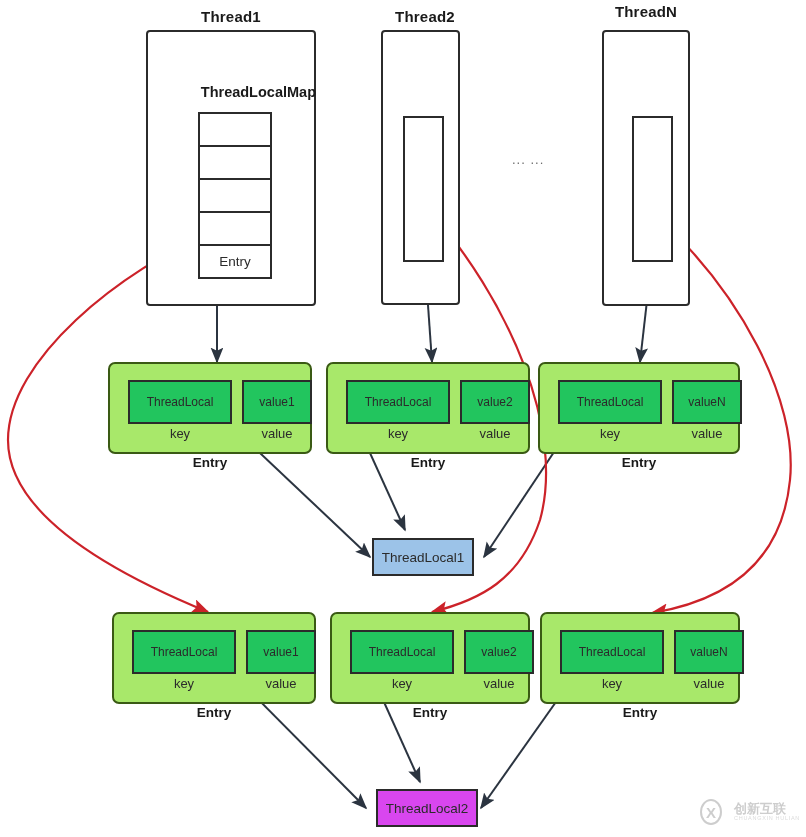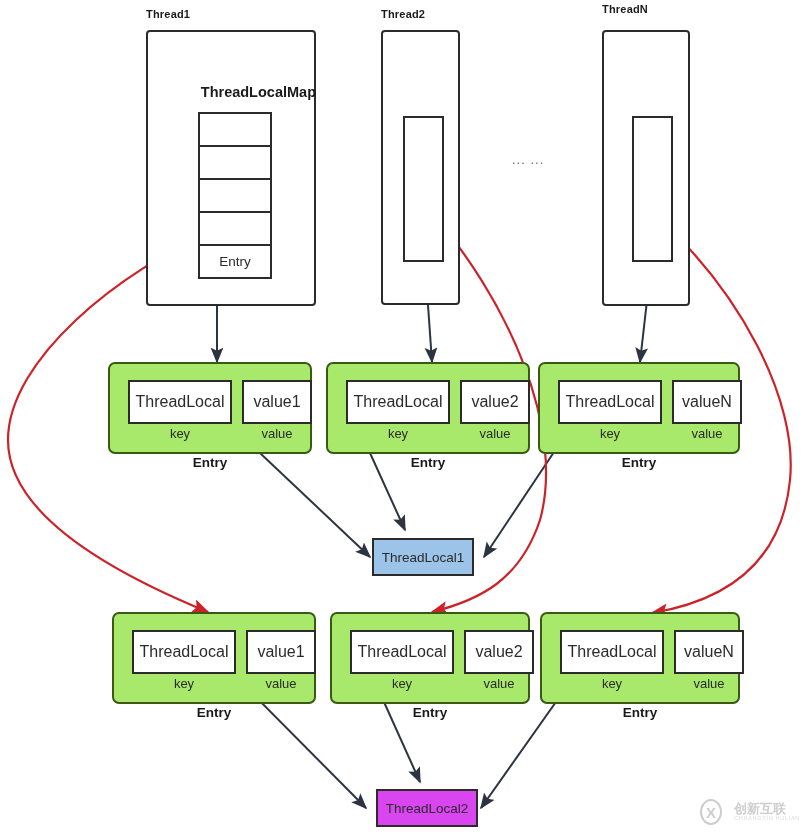--- a/index.html
+++ b/index.html
@@ -23,23 +23,24 @@
     left: 0;
     top: 0;
     width: 806px;
     height: 837px;
     pointer-events: none;
   }
 
   
   .thread-title {
     position: absolute;
-    font-size: 11px;
+    font-size: 15px;
     font-weight: bold;
     color: #1a1a1a;
+    text-align: center;
     letter-spacing: 0.2px;
     white-space: nowrap;
   }
 
   
   .thread-box {
     position: absolute;
     border: 2px solid #2b2b2b;
     border-radius: 4px;
     background: #ffffff;
@@ -99,27 +100,27 @@
   
   .entry-card {
     position: absolute;
     background: #a8e86a;
     border: 2px solid #3a5a14;
     border-radius: 7px;
     box-sizing: border-box;
   }
   .entry-slot {
     position: absolute;
-    background: #ffffff;
+    background: #22c55e;
     border: 2px solid #2b2b2b;
     box-sizing: border-box;
     display: flex;
     align-items: center;
     justify-content: center;
-    font-size: 16px;
+    font-size: 12px;
     color: #2b2b2b;
     white-space: nowrap;
   }
   .slot-key   { left: 18px;  top: 16px; width: 104px; height: 44px; }
   .slot-value { left: 132px; top: 16px; width: 70px;  height: 44px; }
   .slot-caption {
     position: absolute;
     font-size: 13px;
     color: #2b2b2b;
     text-align: center;

